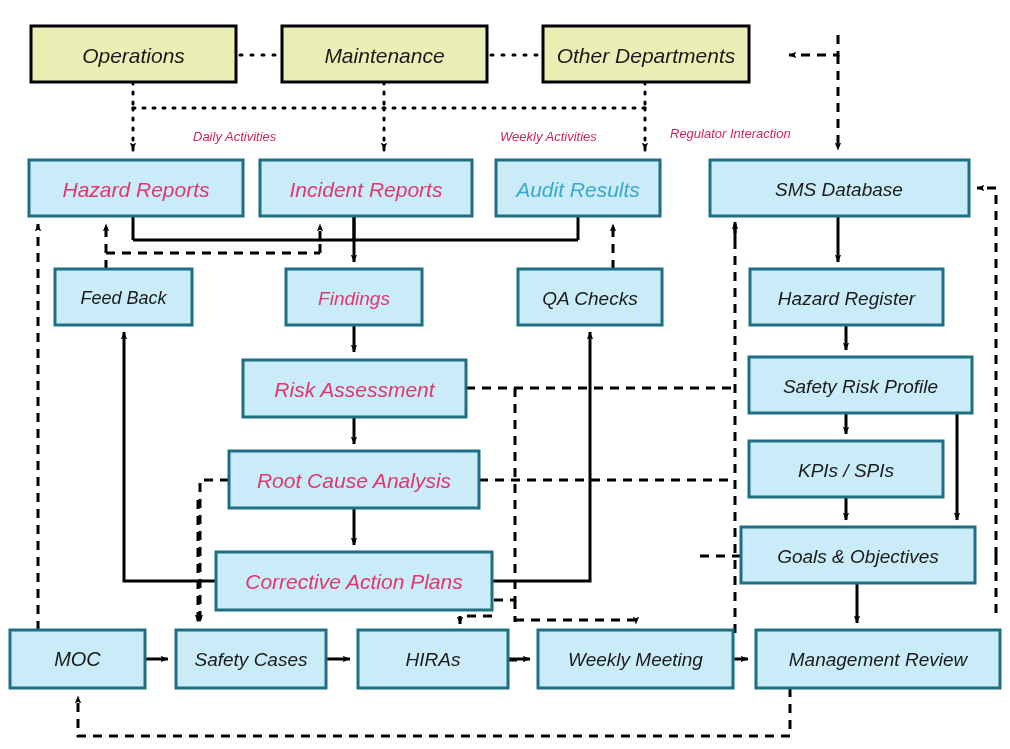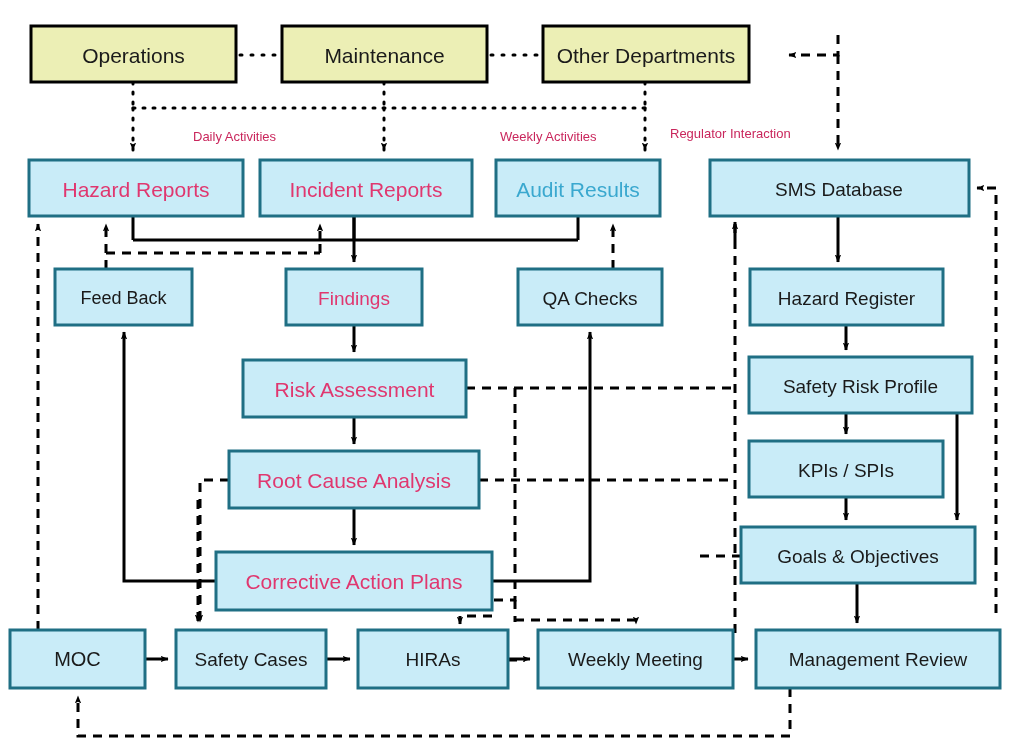--- a/index.html
+++ b/index.html
@@ -10,20 +10,21 @@
   body {
     width: 1010px;
     height: 749px;
     font-family: "Liberation Sans", sans-serif;
     overflow: hidden;
   }
   #diagram-root {
     position: relative;
     width: 912px;
     height: 749px;
+    font-style: italic;
   }
   svg.canvas {
     position: absolute;
     top: 0; left: 0;
     width: 1010px;
     height: 749px;
   }
   .node-label {
     font-family: "Liberation Sans", sans-serif;
     text-anchor: middle;

